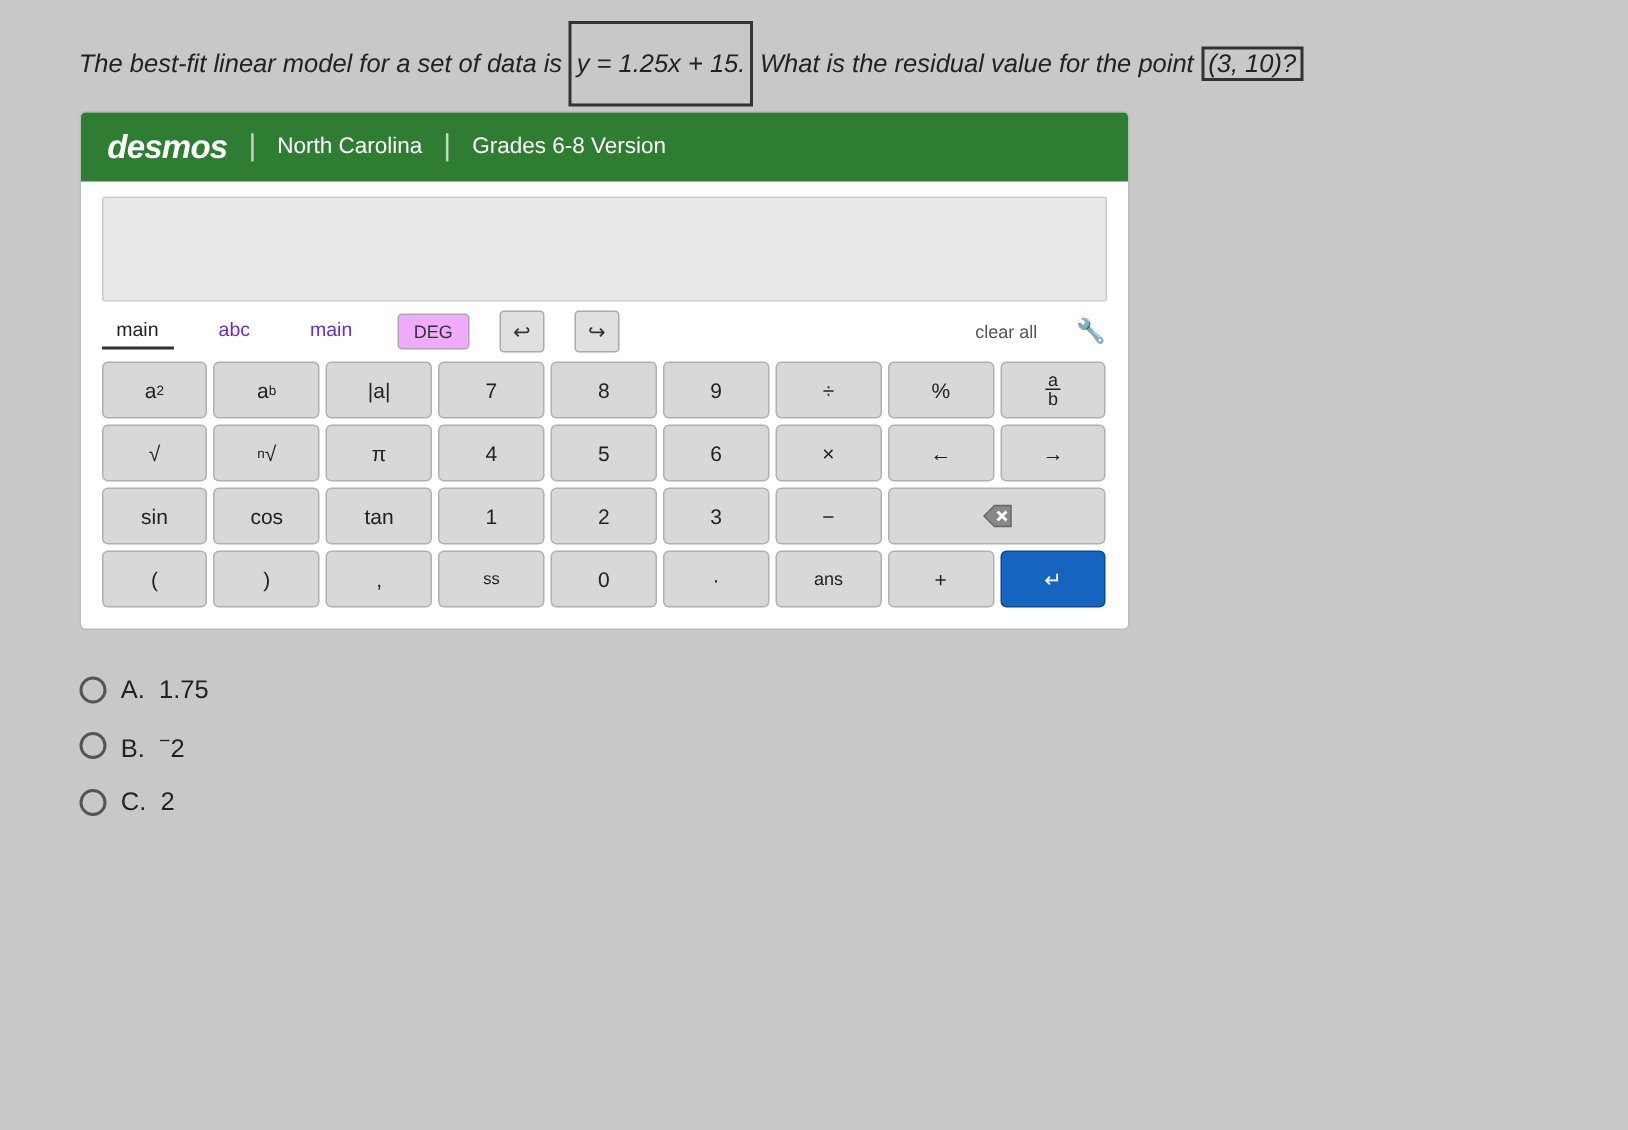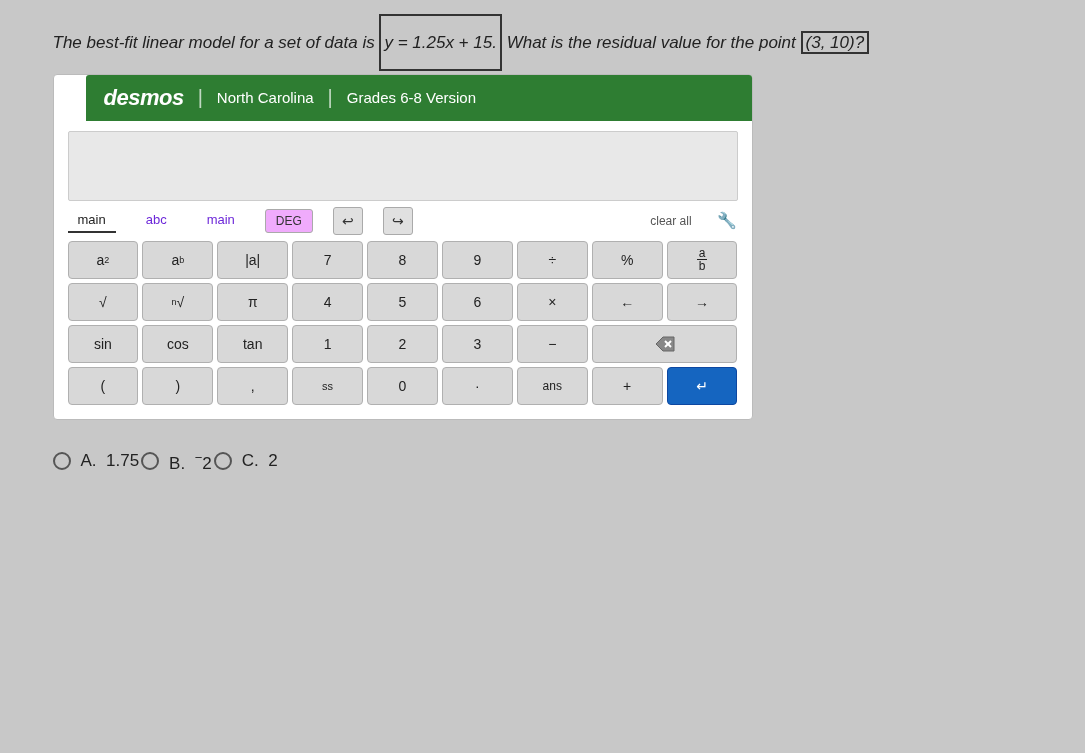--- a/index.html
+++ b/index.html
@@ -45,21 +45,20 @@
       margin-bottom: 30px;
     }
     .calc-header {
       background: #2e7d32;
       color: #fff;
       padding: 10px 18px;
       display: flex;
       align-items: center;
       gap: 14px;
       border-radius: 3px 3px 0 0;
-      margin-left: 32px;
     }
     .calc-header .brand {
       font-size: 22px;
       font-weight: bold;
       font-style: italic;
       letter-spacing: -0.5px;
     }
     .calc-header .divider {
       color: rgba(255,255,255,0.7);
       font-size: 20px;
@@ -142,22 +141,22 @@
       font-size: 14px;
       cursor: pointer;
       color: #222;
       user-select: none;
     }
     .calc-btn sup {
       font-size: 9px;
     }
     .answer-options {
       display: flex;
-      flex-direction: row;
-      gap: 2px;
+      flex-direction: column;
+      gap: 16px;
       margin-top: 0;
     }
     .answer-option {
       display: flex;
       align-items: center;
       gap: 10px;
       font-size: 17px;
       color: #222;
     }
     .radio-circle {

